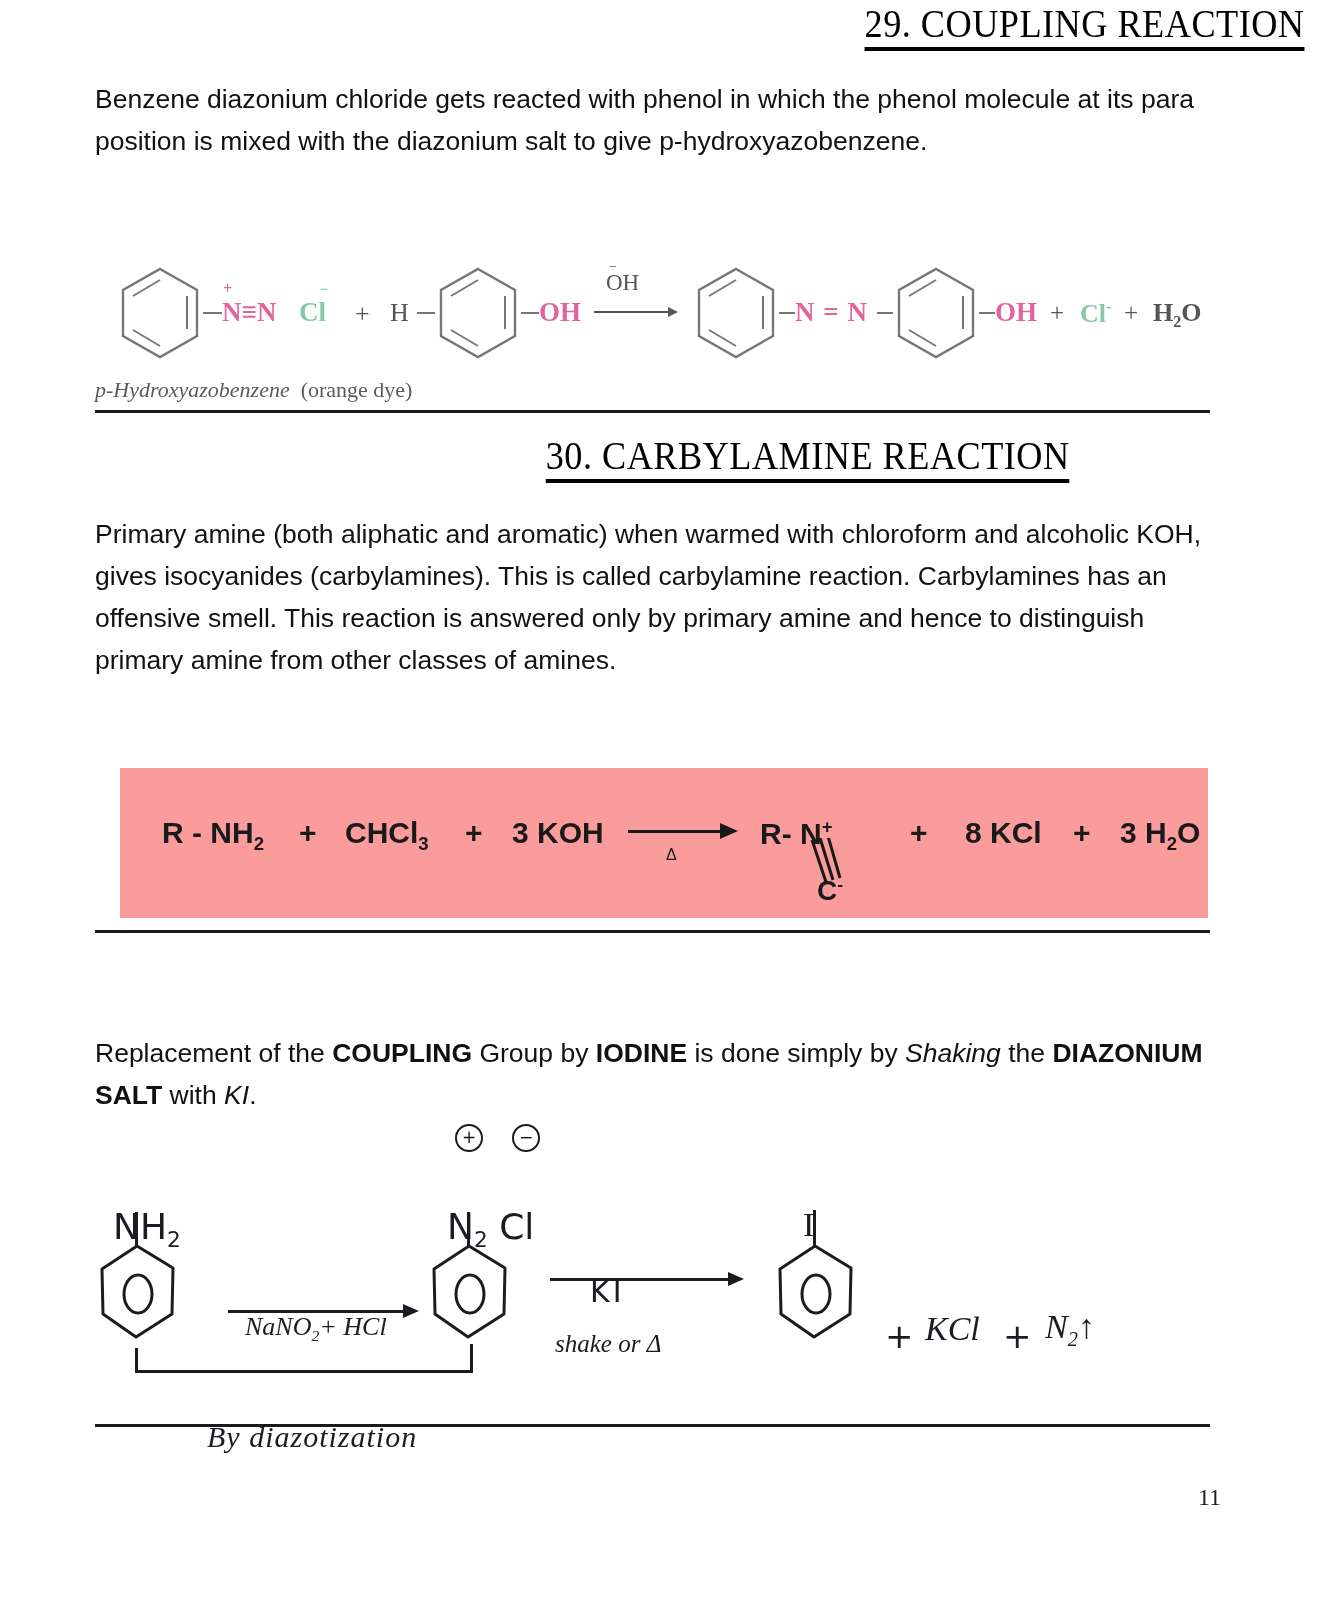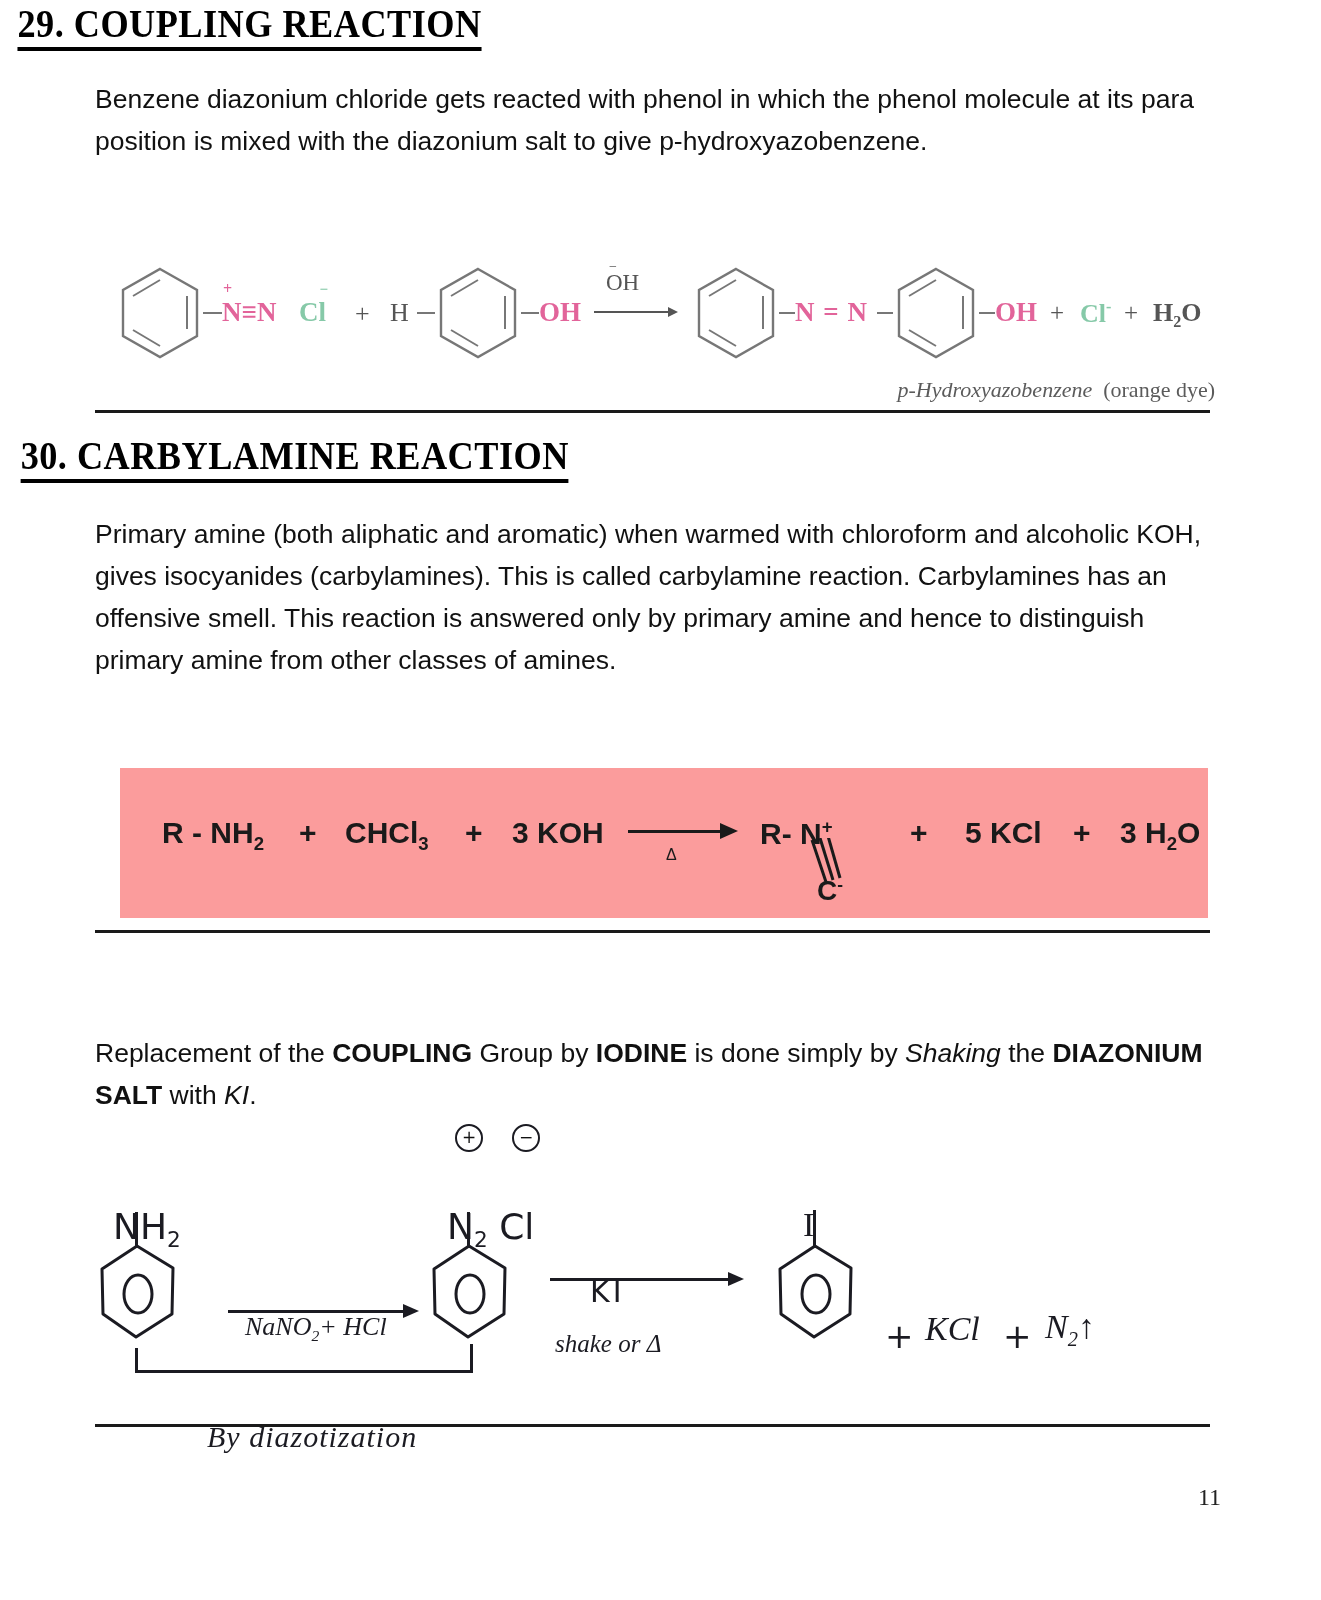--- a/index.html
+++ b/index.html
@@ -9,22 +9,22 @@
     font-family:"Liberation Sans", sans-serif;
     color:#111;
     position:relative;
     overflow:hidden;
   }
   .page{position:relative;width:1321px;height:1600px;}
 
   
   .heading{
     font-family:"Liberation Serif", serif;
-    font-weight:bold;
-    text-align:left;
+    font-weight:normal;
+    text-align:right;
     color:#000;
     letter-spacing:0.5px;
     line-height:1.05;
   }
   .heading span.u{
     display:inline-block;
     border-bottom:4px solid #000;
     padding-bottom:2px;
     transform:scaleX(0.93);
     transform-origin:center;
@@ -73,21 +73,21 @@
   .bondline{position:absolute;background:#777;height:2px;}
   .arrow-wrap{position:absolute;}
   .arrow-line{position:absolute;height:2px;background:#555;}
   .arrow-head{
     position:absolute;width:0;height:0;
     border-top:5px solid transparent;
     border-bottom:5px solid transparent;
     border-left:10px solid #555;
   }
   .caption{
-    position:absolute;left:0;top:122px;width:1120px;text-align:right;
+    position:absolute;left:0;top:122px;width:1120px;text-align:left;
     font-family:"Liberation Serif", serif;font-size:22px;color:#5b5b5b;
   }
   .caption i{font-style:italic;}
   .sup{font-size:0.62em;vertical-align:super;}
   .sub{font-size:0.62em;vertical-align:sub;}
 
   
   #pinkbox{
     position:absolute;left:120px;top:768px;width:1088px;height:150px;
     background:#fb9c9c;
@@ -280,21 +280,21 @@
           <line x1="4" y1="2" x2="18" y2="44" stroke="#1a1a1a" stroke-width="3"></line>
           <line x1="12" y1="0" x2="25" y2="42" stroke="#1a1a1a" stroke-width="3"></line>
           <line x1="20" y1="-2" x2="32" y2="40" stroke="#1a1a1a" stroke-width="3"></line>
         </svg>
       </div>
       <div class="it" style="left:697px;top:106px;font-size:28px;">
         <span>C</span><span class="sup">-</span>
       </div>
 
       <div class="it" style="left:790px;top:48px;">+</div>
-      <div class="it" style="left:845px;top:48px;">5 KCl</div>
+      <div class="it" style="left:845px;top:48px;">8 KCl</div>
       <div class="it" style="left:953px;top:48px;">+</div>
       <div class="it" style="left:1000px;top:48px;">
         <span>3 H</span><span class="sub">2</span><span>O</span>
       </div>
     </div>
   </div>
 
   <div class="rule" id="r2"></div>
 
 

